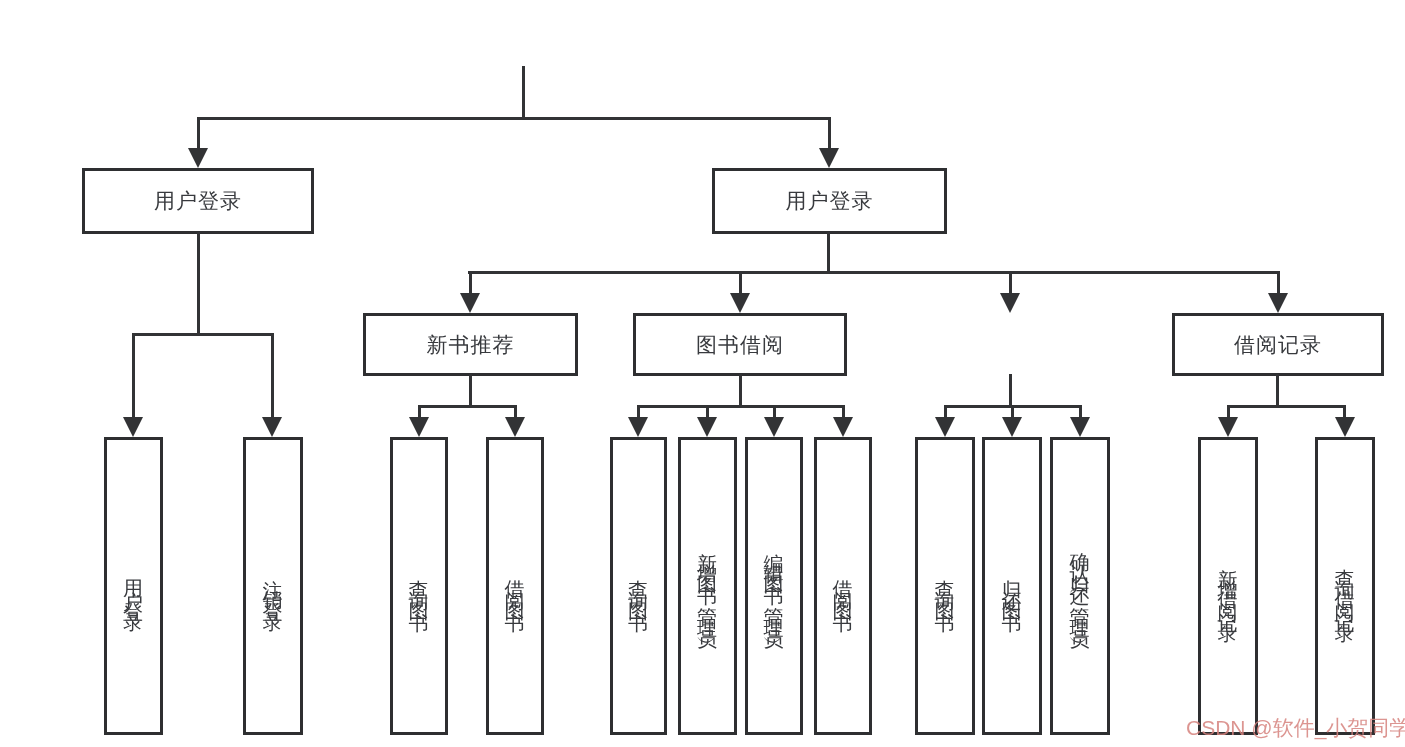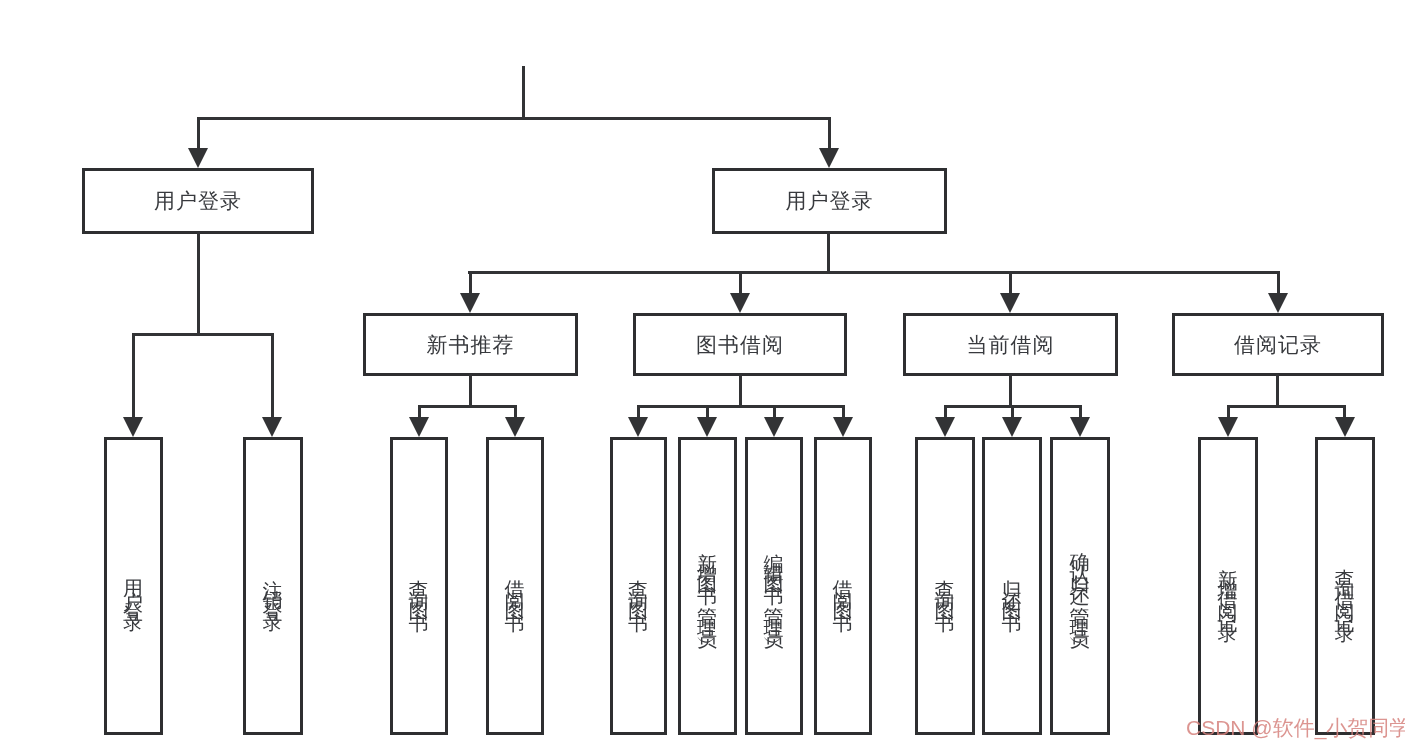--- a/index.html
+++ b/index.html
@@ -69,21 +69,20 @@
   <div class="v" style="left:739px;top:271px;height:26px;"></div>
   <div class="v" style="left:1009px;top:271px;height:26px;"></div>
   <div class="v" style="left:1277px;top:271px;height:26px;"></div>
   <div class="ar" style="left:460px;top:293px;"></div>
   <div class="ar" style="left:730px;top:293px;"></div>
   <div class="ar" style="left:1000px;top:293px;"></div>
   <div class="ar" style="left:1268px;top:293px;"></div>
 
   <div class="node" style="left:633px;top:313px;width:214px;height:63px;">图书借阅</div>
   <div class="node" style="left:363px;top:313px;width:215px;height:63px;">新书推荐</div>
-  <div class="node" style="left:903px;top:313px;width:215px;height:63px;">当前借阅</div>
   <div class="node" style="left:1172px;top:313px;width:212px;height:63px;">借阅记录</div>
 
   <div class="v" style="left:469px;top:374px;height:34px;"></div>
   <div class="h" style="left:418px;top:405px;width:99px;"></div>
   <div class="v" style="left:418px;top:405px;height:14px;"></div>
   <div class="v" style="left:514px;top:405px;height:14px;"></div>
   <div class="ar" style="left:409px;top:417px;"></div>
   <div class="ar" style="left:505px;top:417px;"></div>
 
   <div class="v" style="left:739px;top:374px;height:34px;"></div>

